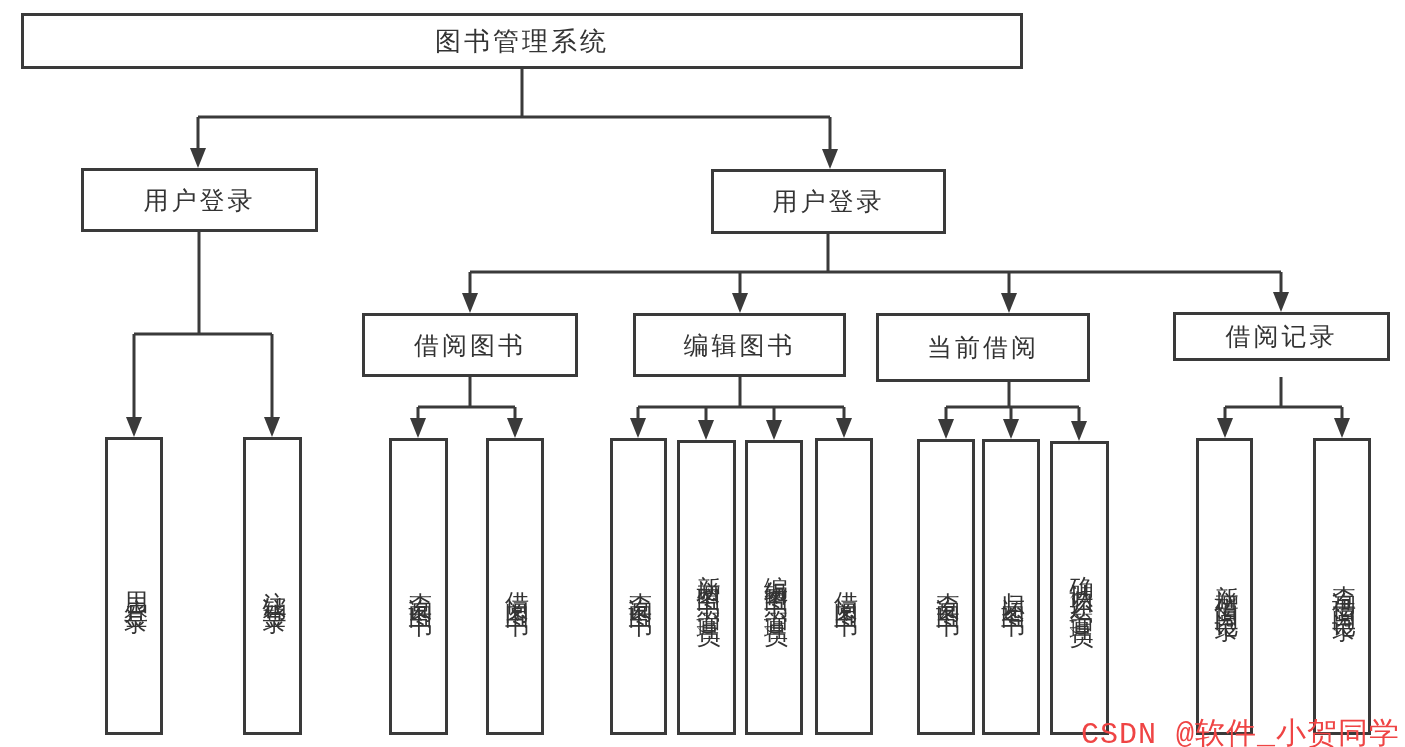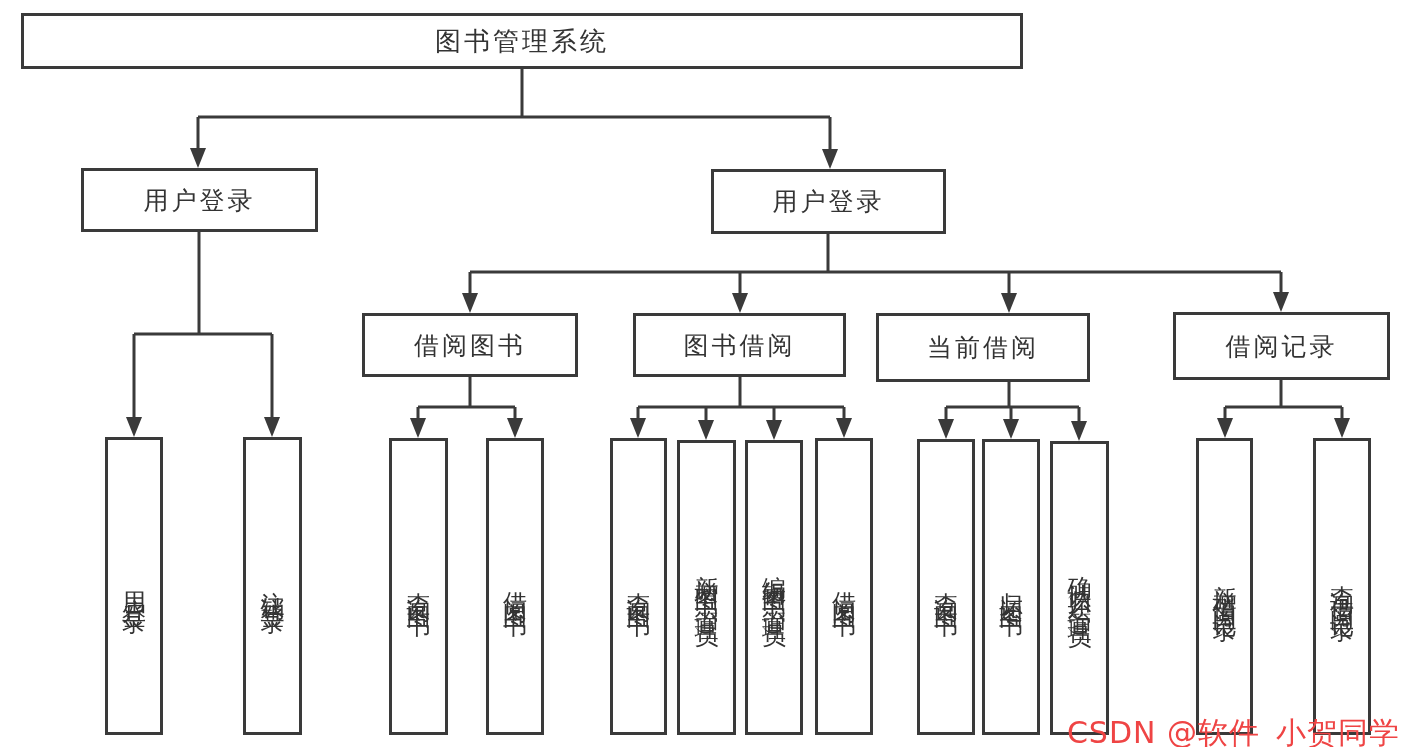--- a/index.html
+++ b/index.html
@@ -12,20 +12,21 @@
     height: 747px;
     position: relative;
     overflow: hidden;
     font-family: "DejaVu Sans", "Liberation Sans", sans-serif;
   }
   #stage {
     position: absolute;
     left: 0; top: 0;
     width: 1405px;
     height: 747px;
+    font-family: Liberation Mono, monospace;
   }
   #connectors {
     position: absolute;
     left: 0; top: 0;
     width: 1405px;
     height: 747px;
   }
   #connectors path {
     stroke: #3a3a3a;
     stroke-width: 3;
@@ -124,26 +125,26 @@
     <span class="h-label">用户登录</span>
   </div>
   <div class="node" style="left:711px;top:169px;width:235px;height:65px">
     <span class="h-label">用户登录</span>
   </div>
 
   <div class="node" style="left:362px;top:313px;width:216px;height:64px">
     <span class="h-label">借阅图书</span>
   </div>
   <div class="node" style="left:633px;top:313px;width:213px;height:64px">
-    <span class="h-label">图书借阅</span>
+    <span class="h-label">编辑图书</span>
   </div>
   <div class="node" style="left:876px;top:313px;width:214px;height:69px">
     <span class="h-label">当前借阅</span>
   </div>
-  <div class="node" style="left:1173px;top:312px;width:217px;height:68px">
+  <div class="node" style="left:1173px;top:312px;width:217px;height:49px">
     <span class="h-label">借阅记录</span>
   </div>
 
   <div class="node" style="left:105px;top:437px;width:58px;height:298px">
     <span class="v-label">用户登录</span>
   </div>
   <div class="node" style="left:243px;top:437px;width:59px;height:298px">
     <span class="v-label">注销登录</span>
   </div>
 

